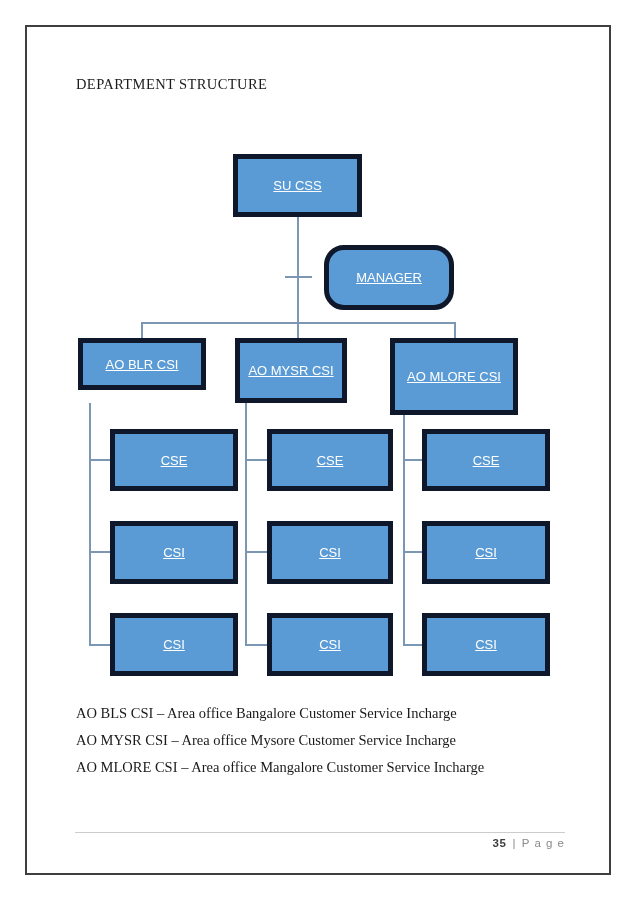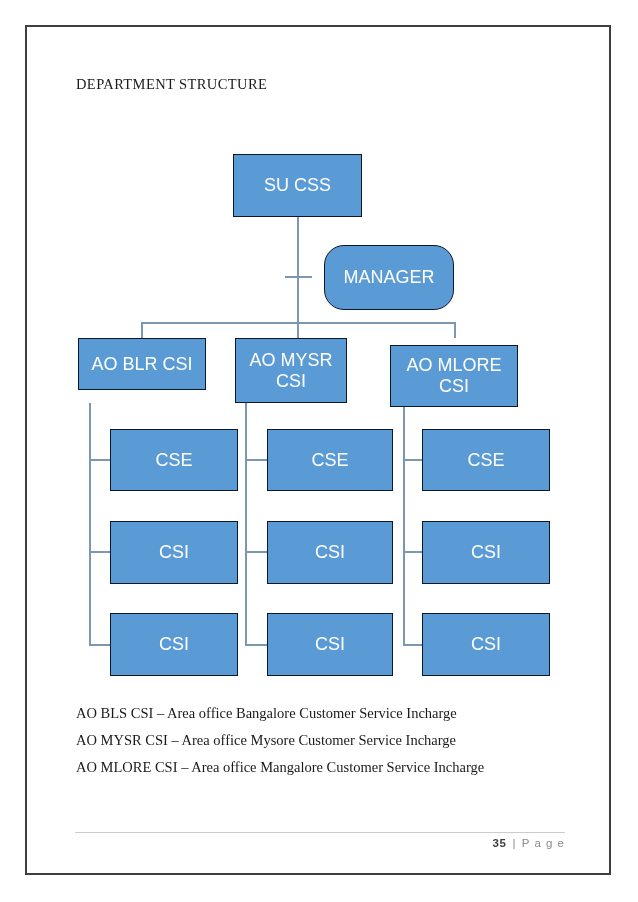--- a/index.html
+++ b/index.html
@@ -29,30 +29,31 @@
     left: 76px;
     top: 76px;
     font-family: "Liberation Serif", serif;
     font-size: 14.5px;
     letter-spacing: 0.4px;
     color: #1c1c1c;
   }
   .node {
     position: absolute;
     background: #5b9bd5;
-    border: 1px solid #0f172a;
+    border: 5px solid #0f172a;
     box-sizing: border-box;
     display: flex;
     flex-direction: column;
     align-items: center;
     justify-content: center;
     color: #ffffff;
-    font-size: 18px;
+    font-size: 13px;
     text-align: center;
     line-height: 21px;
+    text-decoration: underline;
   }
   .conn {
     position: absolute;
     background: #7b97b4;
   }
   .conn.h { height: 1.5px; }
   .conn.v { width: 1.5px; }
   .legend-line {
     position: absolute;
     left: 76px;
@@ -124,21 +125,21 @@
   <div class="node" style="left:324px; top:245px; width:130px; height:65px;border-radius:20px;">
     <span>MANAGER</span>
   </div>
 
   <div class="node" style="left:78px; top:338px; width:128px; height:52px;">
     <span>AO BLR CSI</span>
   </div>
   <div class="node" style="left:235px; top:338px; width:112px; height:65px;">
     <span>AO MYSR CSI</span>
   </div>
-  <div class="node" style="left:390px; top:338px; width:128px; height:62px;margin-top:7px;">
+  <div class="node" style="left:390px; top:338px; width:128px; height:77px;">
     <span>AO MLORE CSI</span>
   </div>
 
   <div class="node" style="left:110px; top:429px; width:128px; height:62px;">
     <span>CSE</span>
   </div>
   <div class="node" style="left:110px; top:521px; width:128px; height:63px;">
     <span>CSI</span>
   </div>
   <div class="node" style="left:110px; top:613px; width:128px; height:63px;">

